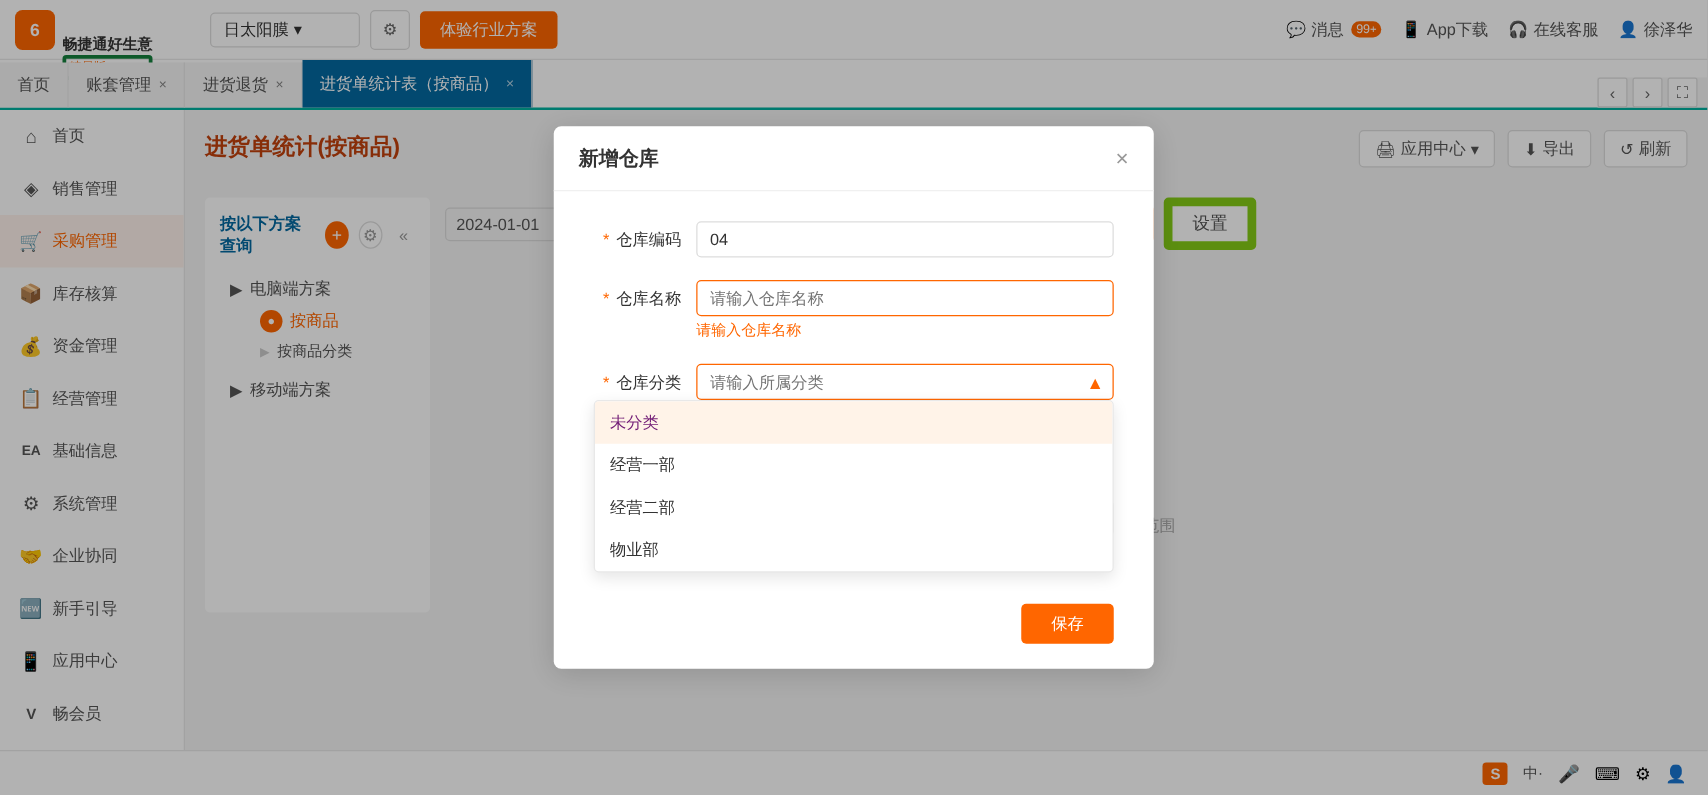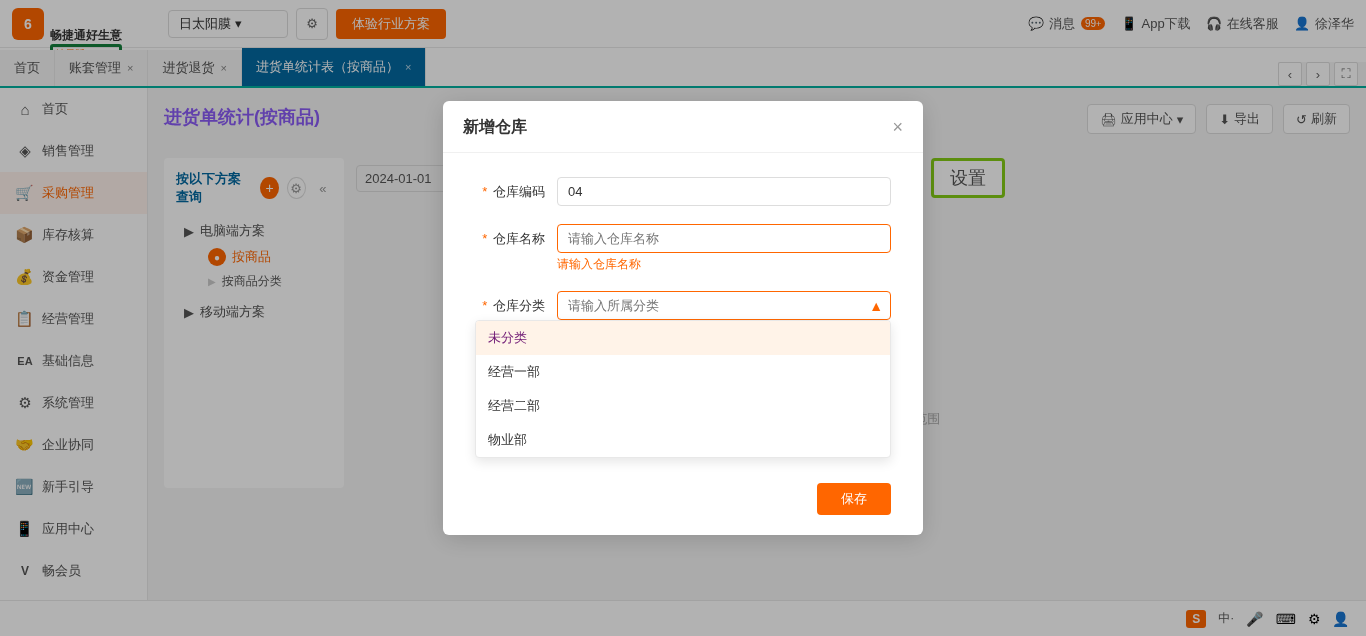--- a/index.html
+++ b/index.html
@@ -131,39 +131,39 @@
 
     
     .content {
       flex: 1;
       padding: 16px;
       overflow: auto;
       position: relative;
       background: #f5f5f5;
     }
     .page-title {
-      font-size: 18px; font-weight: bold; color: #8b5cf6;
+      font-size: 18px; font-weight: bold; color: #c2410c;
       margin-bottom: 16px;
     }
     .toolbar {
       display: flex; align-items: center; justify-content: flex-end;
       gap: 10px; margin-bottom: 12px;
     }
     .toolbar-btn {
       display: flex; align-items: center; gap: 4px;
       padding: 5px 12px; border: 1px solid #ddd;
       border-radius: 4px; background: #fff; cursor: pointer; color: #555; font-size: 13px;
     }
     .query-btn {
       background: #f60; color: #fff; border: none;
       padding: 6px 20px; border-radius: 4px; cursor: pointer; font-size: 13px;
     }
     .setting-btn {
-      background: #fff; color: #555; border: 3px solid #84cc16;
-      padding: 5px 16px; border-radius: 4px; cursor: pointer; font-size: 18px;
+      background: #fff; color: #555; border: 7px solid #84cc16;
+      padding: 5px 16px; border-radius: 4px; cursor: pointer; font-size: 14px;
     }
     .filter-header {
       display: flex; align-items: center; gap: 8px;
       margin-bottom: 12px;
     }
     .filter-title { font-size: 13px; color: #0369a1; font-weight: bold; }
     .filter-add-btn { width: 22px; height: 22px; background: #f60; border-radius: 50%; color: #fff; display: flex; align-items: center; justify-content: center; cursor: pointer; font-size: 14px; }
     .filter-gear-btn { width: 22px; height: 22px; border: 1px solid #ddd; border-radius: 50%; display: flex; align-items: center; justify-content: center; cursor: pointer; color: #999; }
     .filter-collapse { width: 22px; height: 22px; display: flex; align-items: center; justify-content: center; cursor: pointer; color: #999; }
 

